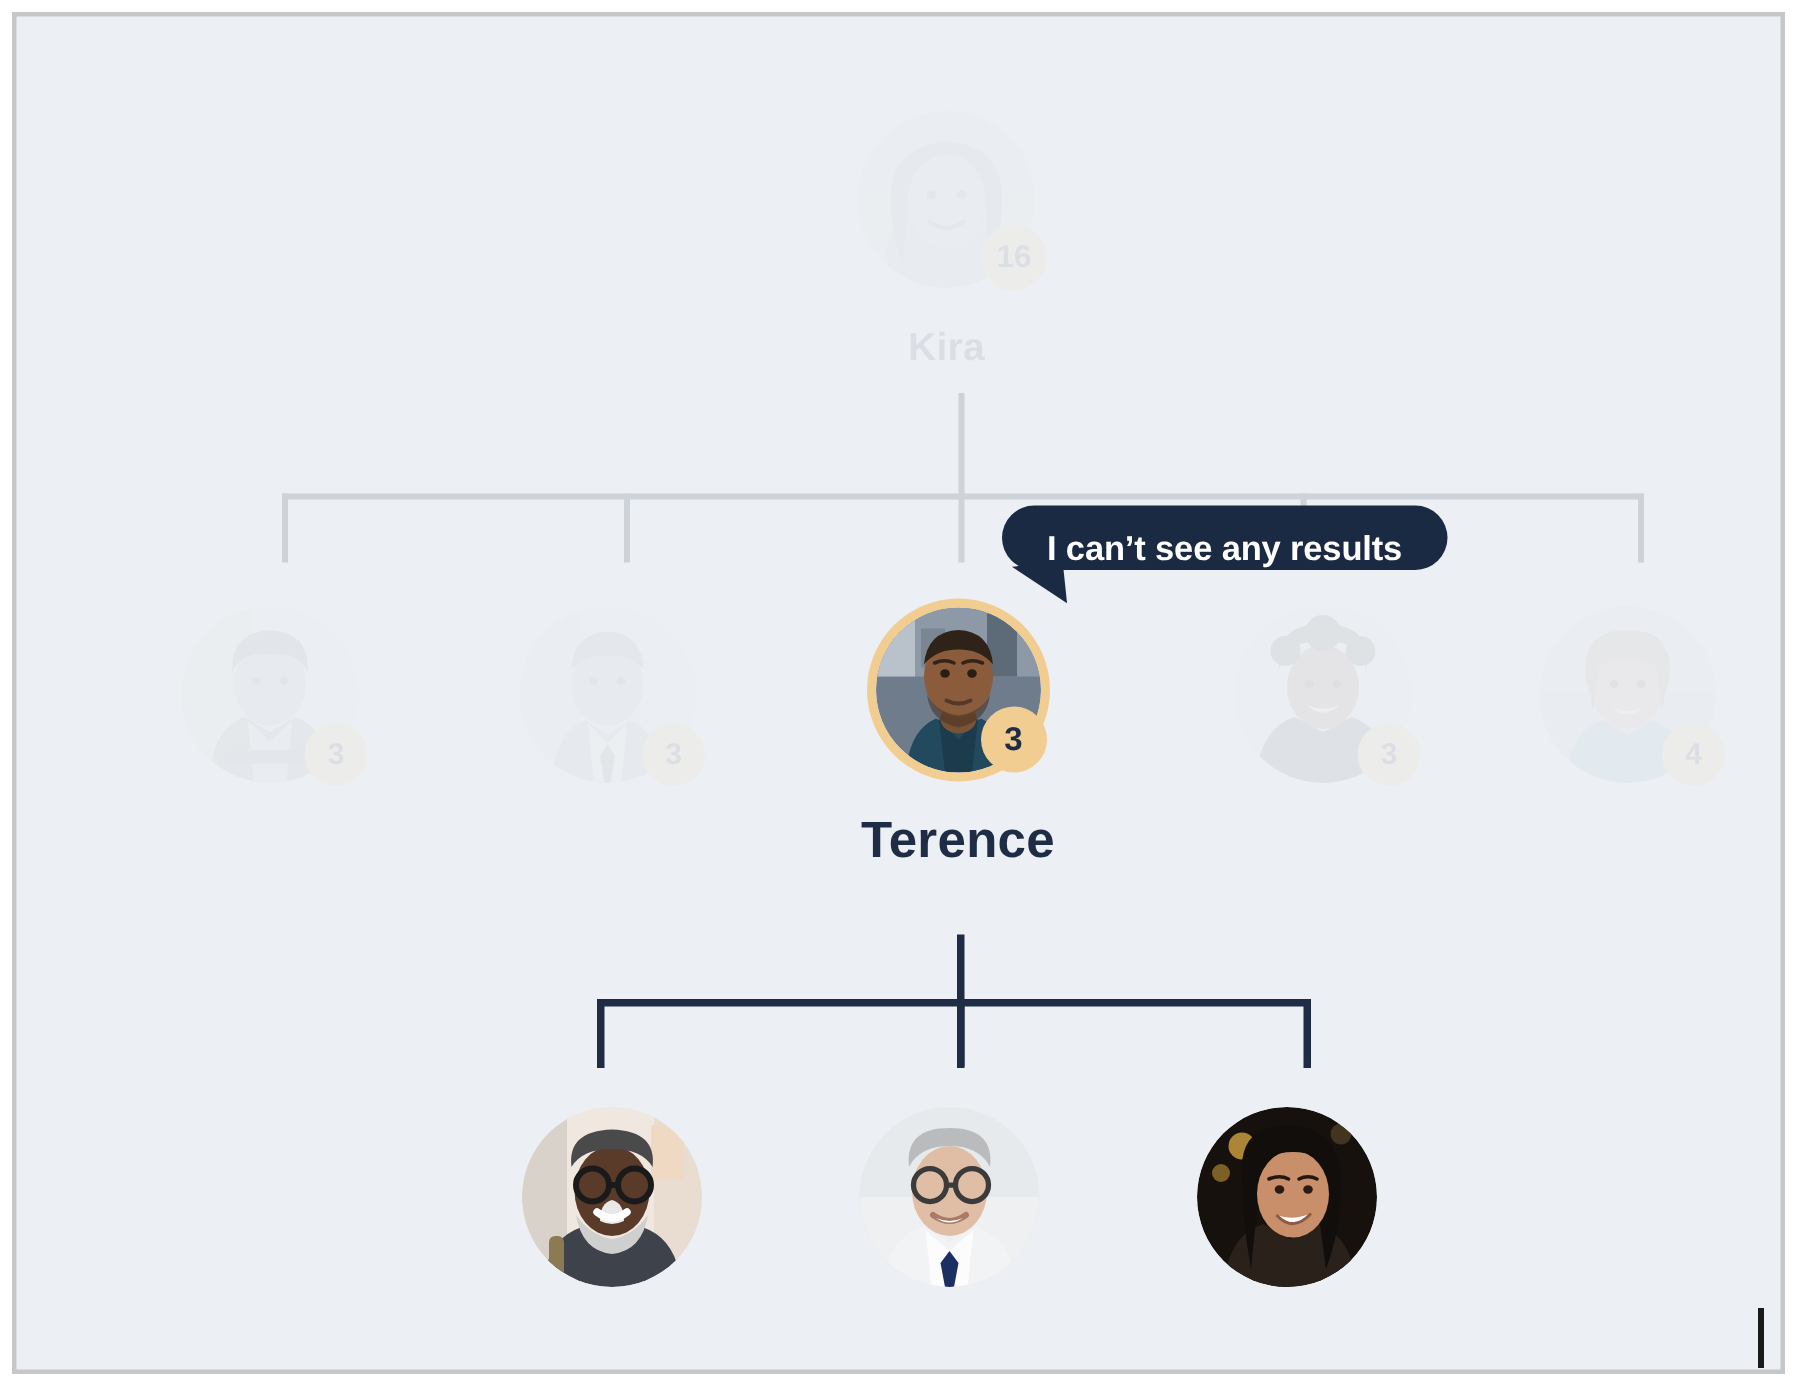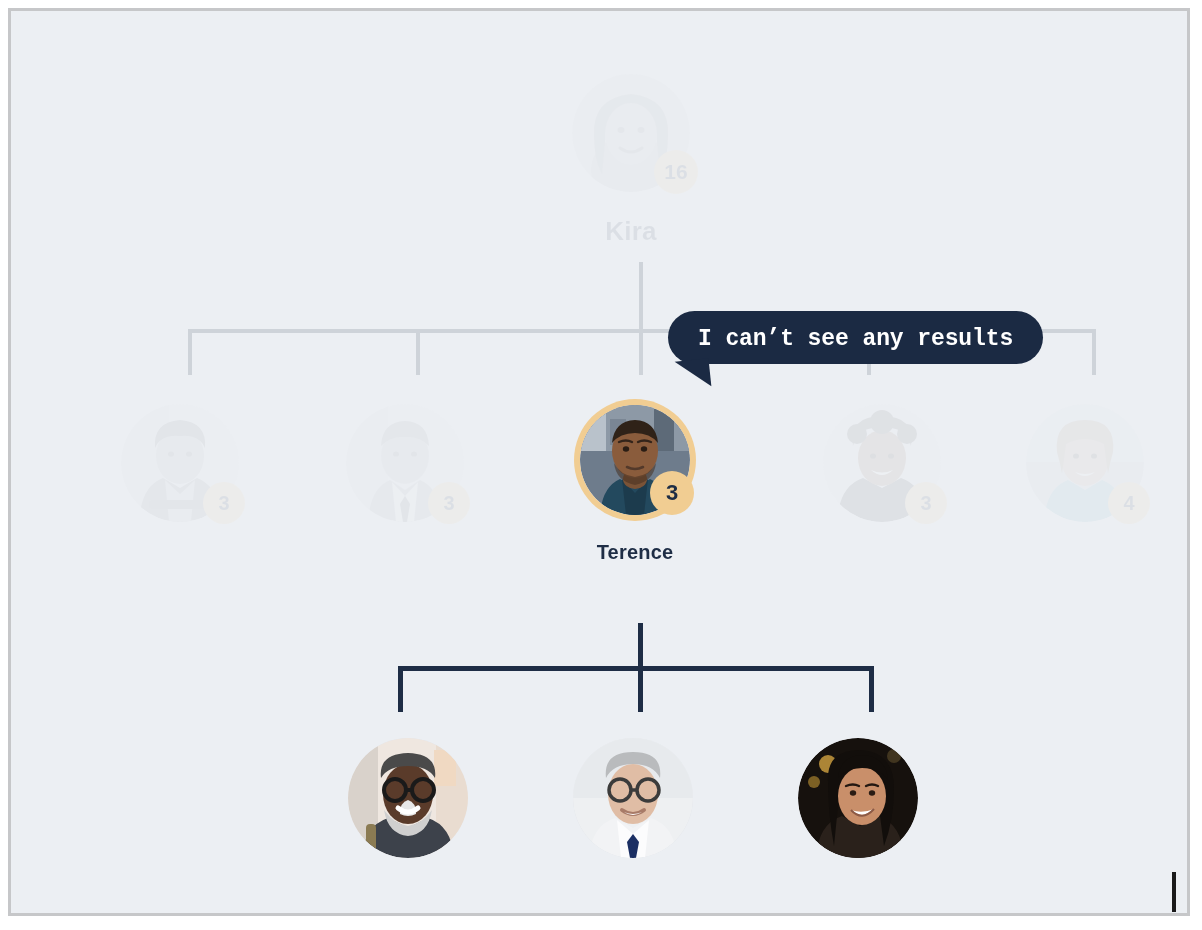--- a/index.html
+++ b/index.html
@@ -95,21 +95,21 @@
   }
 
   
   .sib .avatar { width: 118px; height: 118px; }
   .sib .badge {
     width: 42px; height: 42px;
     right: -6px; bottom: -2px;
     font-size: 20px;
   }
   .sib .name {
-    font-size: 20px;
+    font-size: 34px;
     margin-top: 20px;
   }
 
   .faded { opacity: 0.075; }
 
   
   .ring {
     padding: 6px;
     border-radius: 50%;
     background: #f1cd92;
@@ -133,30 +133,29 @@
   .child { top: 727px; }
   .child .avatar { width: 120px; height: 120px; }
   #node-c1 { left: 337px; }
   #node-c2 { left: 562px; }
   #node-c3 { left: 787px; }
 
   
   #bubble {
     position: absolute;
     left: 657px;
-    top: 300px;
+    top: 326px;
     background: #1b2a43;
     border-radius: 30px;
-    padding: 15px 30px 12px 30px;
+    padding: 15px 30px 1px 30px;
     color: #ffffff;
     font-size: 23px;
     font-weight: bold;
     white-space: nowrap;
     letter-spacing: -0.1px;
-    font-family: Liberation Mono, monospace;
   }
   #bubble .tail {
     position: absolute;
     left: 8px;
     bottom: -24px;
     width: 0;
     height: 0;
     border-style: solid;
     border-width: 28px 0 0 34px;
     border-color: #1b2a43 transparent transparent transparent;

